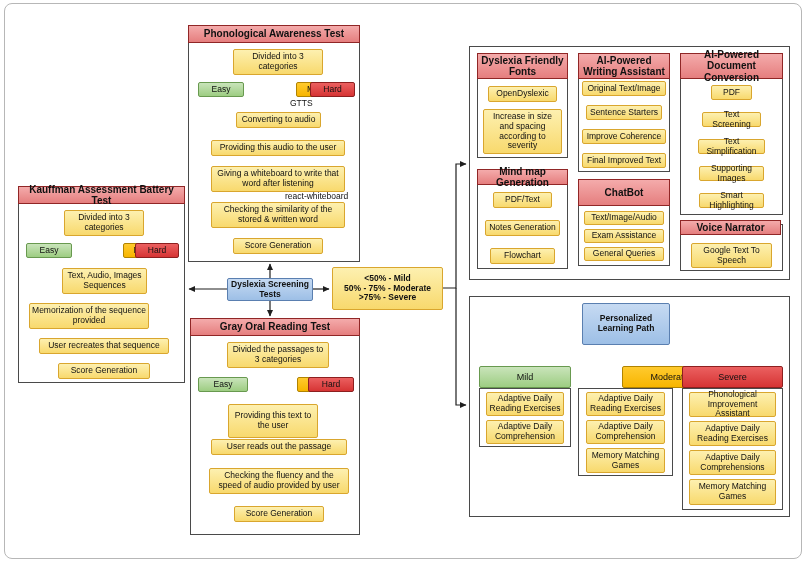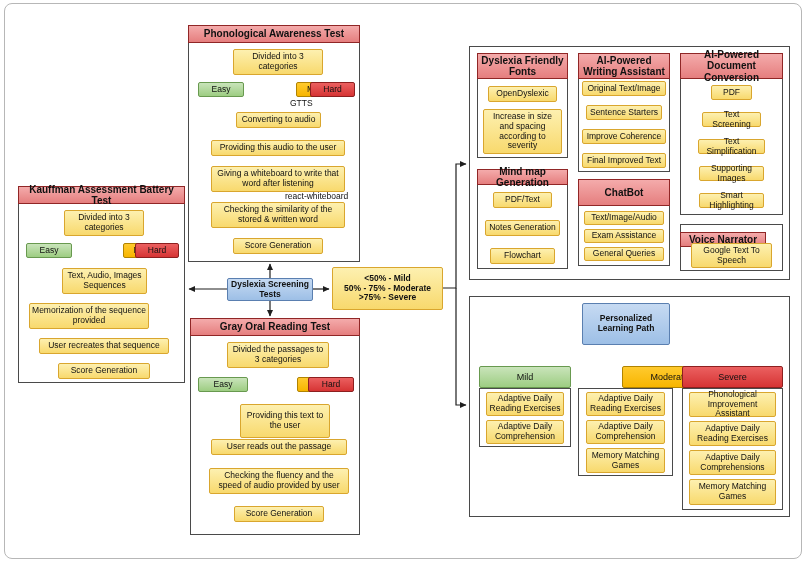--- a/index.html
+++ b/index.html
@@ -118,21 +118,21 @@
 <div class="box yellow" style="left:29px;top:303px;width:120px;height:26px">Memorization of the sequence provided</div>
 <div class="box yellow" style="left:39px;top:338px;width:130px;height:16px">User recreates that sequence</div>
 <div class="box yellow" style="left:58px;top:363px;width:92px;height:16px">Score Generation</div>
 
 <div class="container" style="left:190px;top:318px;width:170px;height:217px"></div>
 <div class="box title" style="left:190px;top:318px;width:170px;height:18px">Gray Oral Reading Test</div>
 <div class="box yellow" style="left:227px;top:342px;width:102px;height:26px">Divided the passages to 3 categories</div>
 <div class="box green" style="left:198px;top:377px;width:50px;height:15px">Easy</div>
 <div class="box orange" style="left:253px;top:377px;width:54px;height:15px">Medium</div>
 <div class="box red" style="left:308px;top:377px;width:46px;height:15px">Hard</div>
-<div class="box yellow" style="left:240px;top:404px;width:90px;height:34px">Providing this text to the user</div>
+<div class="box yellow" style="left:228px;top:404px;width:90px;height:34px">Providing this text to the user</div>
 <div class="box yellow" style="left:211px;top:439px;width:136px;height:16px">User reads out the passage</div>
 <div class="box yellow" style="left:209px;top:468px;width:140px;height:26px">Checking the fluency and the speed of audio provided by user</div>
 <div class="box yellow" style="left:234px;top:506px;width:90px;height:16px">Score Generation</div>
 
 <div class="box blue" style="left:227px;top:278px;width:86px;height:23px">Dyslexia Screening Tests</div>
 <div class="box yellow legend" style="left:332px;top:267px;width:111px;height:43px">&lt;50% - Mild
 50% - 75% - Moderate
 &gt;75% - Severe</div>
 
 <div class="container" style="left:469px;top:46px;width:321px;height:234px"></div>
@@ -163,21 +163,21 @@
 
 <div class="container" style="left:680px;top:53px;width:103px;height:162px"></div>
 <div class="box title" style="left:680px;top:53px;width:103px;height:26px">AI-Powered Document Conversion</div>
 <div class="box yellow" style="left:711px;top:85px;width:41px;height:15px">PDF</div>
 <div class="box yellow" style="left:702px;top:112px;width:59px;height:15px">Text Screening</div>
 <div class="box yellow" style="left:698px;top:139px;width:67px;height:15px">Text Simplification</div>
 <div class="box yellow" style="left:699px;top:166px;width:65px;height:15px">Supporting Images</div>
 <div class="box yellow" style="left:699px;top:193px;width:65px;height:15px">Smart Highlighting</div>
 
 <div class="container" style="left:680px;top:224px;width:103px;height:47px"></div>
-<div class="box title" style="left:680px;top:232px;width:86px;height:15px">Voice Narrator</div>
+<div class="box title" style="left:680px;top:220px;width:101px;height:15px">Voice Narrator</div>
 <div class="box yellow" style="left:691px;top:243px;width:81px;height:25px">Google Text To Speech</div>
 
 <div class="container" style="left:469px;top:296px;width:321px;height:221px"></div>
 <div class="box blue" style="left:582px;top:303px;width:88px;height:42px">Personalized Learning Path</div>
 
 <div class="box green hdr" style="left:479px;top:366px;width:92px;height:22px">Mild</div>
 <div class="container" style="left:479px;top:388px;width:92px;height:59px"></div>
 <div class="box yellow" style="left:486px;top:392px;width:78px;height:24px">Adaptive Daily Reading Exercises</div>
 <div class="box yellow" style="left:486px;top:420px;width:78px;height:24px">Adaptive Daily Comprehension</div>
 

